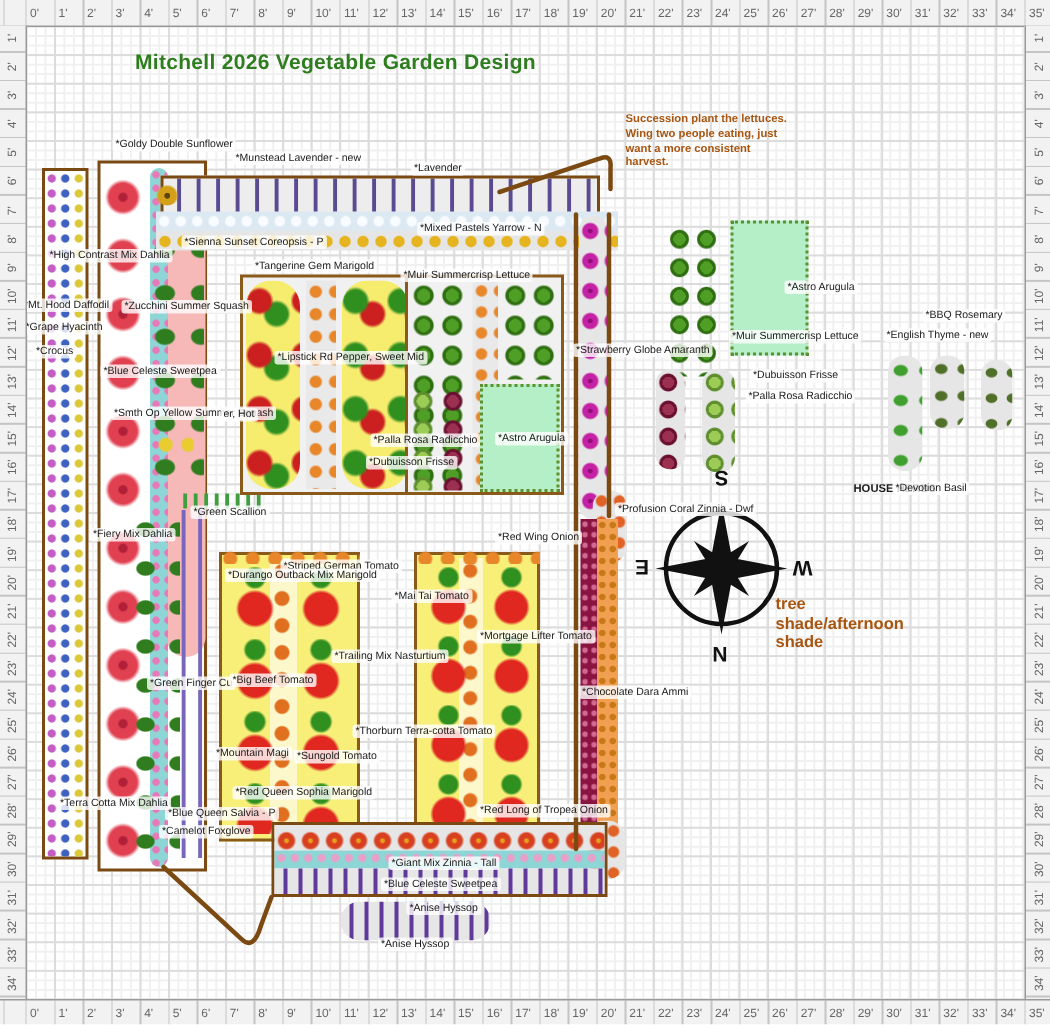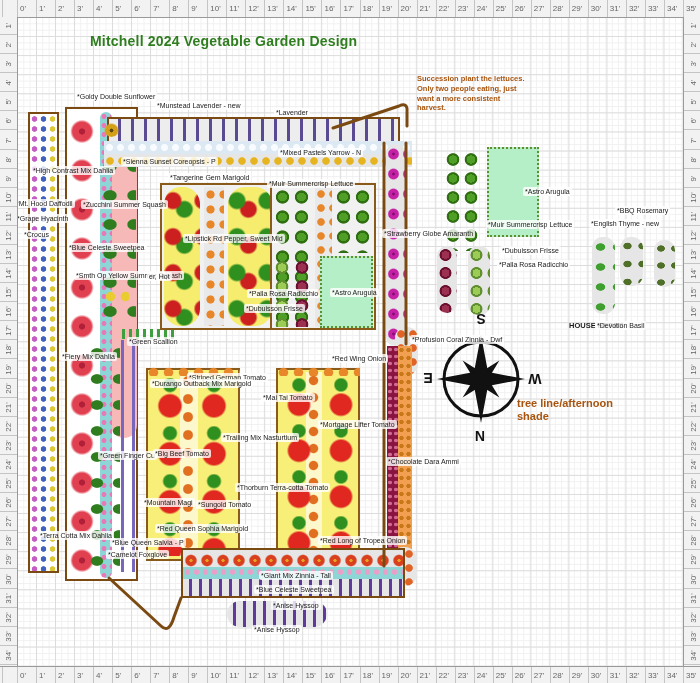--- a/index.html
+++ b/index.html
@@ -297,24 +297,24 @@
       <div class="plant-label" style="left: 38px; top: 531px;">*Terra Cotta Mix Dahlia</div>
       <div class="plant-label" style="left: 110px; top: 538px;">*Blue Queen Salvia - P</div>
       <div class="plant-label" style="left: 318px; top: 536px;">*Red Long of Tropea Onion</div>
       <div class="plant-label" style="left: 106px; top: 550px;">*Camelot Foxglove</div>
       <div class="plant-label" style="left: 259px; top: 571px;">*Giant Mix Zinnia - Tall</div>
       <div class="plant-label" style="left: 254px; top: 585px;">*Blue Celeste Sweetpea</div>
       <div class="plant-label" style="left: 271px; top: 601px;">*Anise Hyssop</div>
       <div class="plant-label" style="left: 252px; top: 625px;">*Anise Hyssop</div>
     </div>
 
-  <div id="plan-title" style="left: 90px; top: 33px; color: rgb(46, 125, 30);">Mitchell 2024 Vegetable Garden Design</div>
-
-  <div class="note" id="succession-note" style="color: rgb(168, 85, 16);">Succession plant the lettuces. Only two people eating, just want a more consistent harvest.</div>
-  <div class="note" id="tree-note" style="color: rgb(168, 85, 16);">tree line/afternoon shade</div>
+  <div id="plan-title" style="left: 90px; top: 33px; color: rgb(46, 125, 30);">Mitchell 2026 Vegetable Garden Design</div>
+
+  <div class="note" id="succession-note" style="color: rgb(168, 85, 16);">Succession plant the lettuces. Wing two people eating, just want a more consistent harvest.</div>
+  <div class="note" id="tree-note" style="color: rgb(168, 85, 16);">tree shade/afternoon shade</div>
 
   <svg id="compass" width="115" height="125" viewBox="0 0 115 125">
     <circle cx="56" cy="59" r="37" fill="none" stroke="#111" stroke-width="3"></circle>
     <path d="M56,33 L61,54 L82,59 L61,64 L56,85 L51,64 L30,59 L51,54 Z" fill="#111" transform="rotate(45 56 59)"></path>
     <path d="M56,15 L63,52 L100,59 L63,66 L56,103 L49,66 L12,59 L49,52 Z" fill="#111"></path>
   </svg>
   <div class="compass-letter" style="left:473px;top:311px;">S</div>
   <div class="compass-letter" style="left:420px;top:370px;">E</div>
   <div class="compass-letter" style="left:527px;top:371px;">W</div>
   <div class="compass-letter" style="left:472px;top:428px;">N</div>

